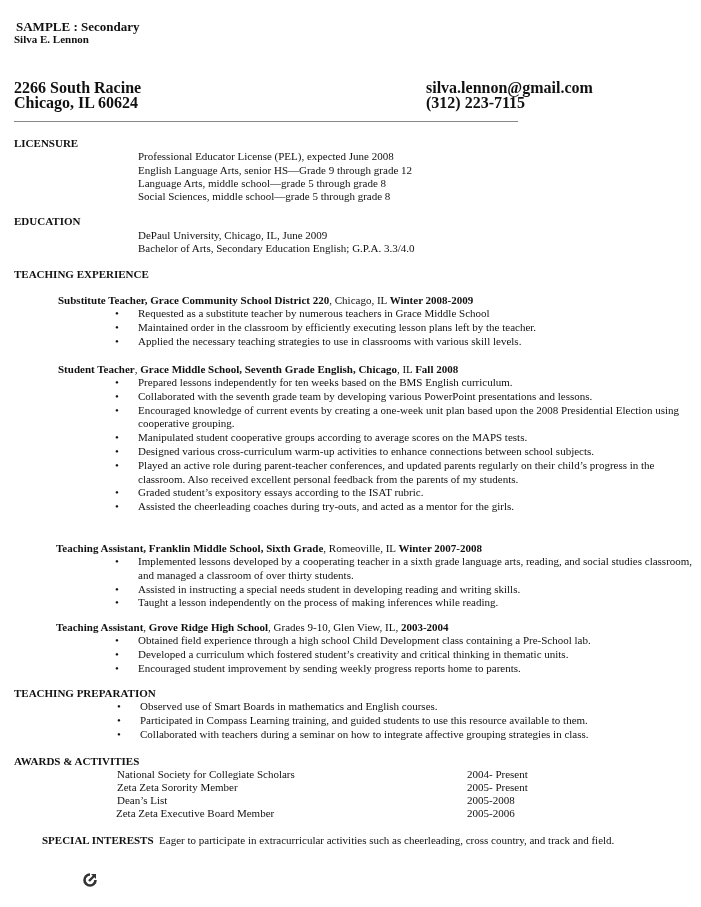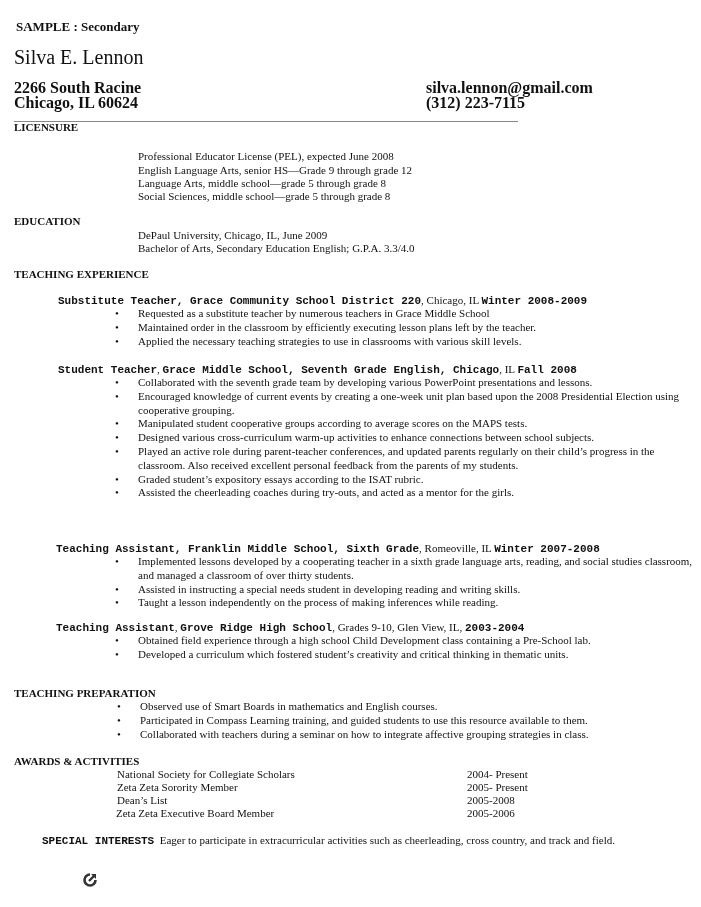--- a/index.html
+++ b/index.html
@@ -1,21 +1,21 @@
 <!DOCTYPE html>
 <html><head>
 <meta charset="utf-8">
 <style>
   html, body { margin:0; padding:0; background:#ffffff; }
   body { width:701px; height:907px; position:relative; overflow:hidden;
          font-family:"Liberation Serif", serif; color:#111; font-size:11px; line-height:14px; }
   .abs { position:absolute; white-space:nowrap; }
-  .b { font-weight:bold;font-family:Liberation Mono, monospace; }
+  .b { font-weight:bold; }
   .sample { left:16px; top:20px; font-size:13px; font-weight:bold; }
-  .name { left:14px; top:50px; font-size:20px; font-weight:normal; }
+  .name { left:14px; top:32px; font-size:11px; font-weight:bold; }
   .addr { font-size:16px; font-weight:bold; line-height:15px; }
   .rule { position:absolute; left:14px; top:121px; width:504px; height:1px; background:#888; }
   .sec { left:14px; font-size:11px; font-weight:bold; }
   .line { left:138px; }
   .job { left:58px; }
   ul { position:absolute; margin:0; padding:0; list-style:none; }
   ul li { position:relative; padding-left:23px; width:560px; white-space:normal; line-height:13.8px; }
   ul li::before { content:"\2022"; position:absolute; left:0; top:0; }
   .award-name { left:117px; }
   .award-year { left:467px; }
@@ -27,21 +27,21 @@
 <div>
   <div class="abs sample">SAMPLE : Secondary</div>
   <div class="abs name">Silva E. Lennon</div>
 
   <div class="abs addr" style="left:14px; top:80px;">2266 South Racine</div>
   <div class="abs addr" style="left:14px; top:95px;">Chicago, IL 60624</div>
   <div class="abs addr" style="left:426px; top:80px;">silva.lennon@gmail.com</div>
   <div class="abs addr" style="left:426px; top:95px;">(312) 223-7115</div>
   <div class="rule"></div>
 
-  <div class="abs sec" style="top:120px;">LICENSURE</div>
+  <div class="abs sec" style="top:136px;">LICENSURE</div>
   <div class="abs line" style="top:149px;">Professional Educator License  (PEL), expected June 2008</div>
   <div class="abs line" style="top:163px;">English Language Arts, senior HS—Grade 9 through grade 12</div>
   <div class="abs line" style="top:176px;">Language Arts, middle school—grade 5 through grade 8</div>
   <div class="abs line" style="top:189px;">Social Sciences, middle school—grade 5 through grade 8</div>
 
   <div class="abs sec" style="top:214px;">EDUCATION</div>
   <div class="abs line" style="top:228px;">DePaul University, Chicago, IL, June 2009</div>
   <div class="abs line" style="top:241px;">Bachelor of Arts, Secondary Education English; G.P.A. 3.3/4.0</div>
 
   <div class="abs sec" style="top:267px;">TEACHING EXPERIENCE</div>
@@ -52,20 +52,21 @@
   <ul style="left:115px; top:307px;">
     <li>Requested as a substitute teacher by numerous teachers in Grace Middle School</li>
     <li>Maintained order in the classroom by efficiently executing lesson plans left by the teacher.</li>
     <li>Applied the necessary teaching strategies to use in classrooms with various skill levels.</li>
   </ul>
 
   <div class="abs job" style="top:362px;">
     <span class="b">Student Teacher</span><span>, </span><span class="b">Grace Middle School, Seventh Grade English, Chicago</span><span>, IL </span><span class="b">Fall 2008</span>
   </div>
   <ul style="left:115px; top:376px;">
+    <li>Prepared lessons independently for ten weeks based on the BMS English curriculum.</li>
     <li>Collaborated with the seventh grade team by developing various PowerPoint presentations and lessons.</li>
     <li>Encouraged knowledge of current events by creating a one-week unit plan based upon the 2008 Presidential Election using cooperative grouping.</li>
     <li>Manipulated student cooperative groups according to average scores on the MAPS tests.</li>
     <li>Designed various cross-curriculum warm-up activities to enhance connections between school subjects.</li>
     <li>Played an active role during parent-teacher conferences, and updated parents regularly on their child’s progress in the classroom. Also received excellent personal feedback from the parents of my students.</li>
     <li>Graded student’s expository essays according to the ISAT rubric.</li>
     <li>Assisted the cheerleading coaches during try-outs, and acted as a mentor for the girls.</li>
   </ul>
 
   <div class="abs job" style="top:541px; left:56px;">
@@ -76,20 +77,21 @@
     <li>Assisted in instructing a special needs student in developing reading and writing skills.</li>
     <li>Taught a lesson independently on the process of making inferences while reading.</li>
   </ul>
 
   <div class="abs job" style="top:620px; left:56px;">
     <span class="b">Teaching Assistant</span><span>, </span><span class="b">Grove Ridge High School</span><span>, Grades 9-10, Glen View, IL, </span><span class="b">2003-2004</span>
   </div>
   <ul style="left:115px; top:634px;">
     <li>Obtained field experience through a high school Child Development class containing a Pre-School lab.</li>
     <li>Developed a curriculum which fostered student’s creativity and critical thinking in thematic units.</li>
+    <li>Encouraged student improvement by sending weekly progress reports home to parents.</li>
   </ul>
 
   <div class="abs sec" style="top:686px;text-align:right;">TEACHING PREPARATION</div>
   <ul style="left:117px; top:700px;">
     <li>Observed use of Smart Boards in mathematics and English courses.</li>
     <li>Participated in Compass Learning training, and guided students to use this resource available to them.</li>
     <li>Collaborated with teachers during a seminar on how to integrate affective grouping strategies in class.</li>
   </ul>
 
   <div class="abs sec" style="top:754px;">AWARDS &amp; ACTIVITIES</div>

